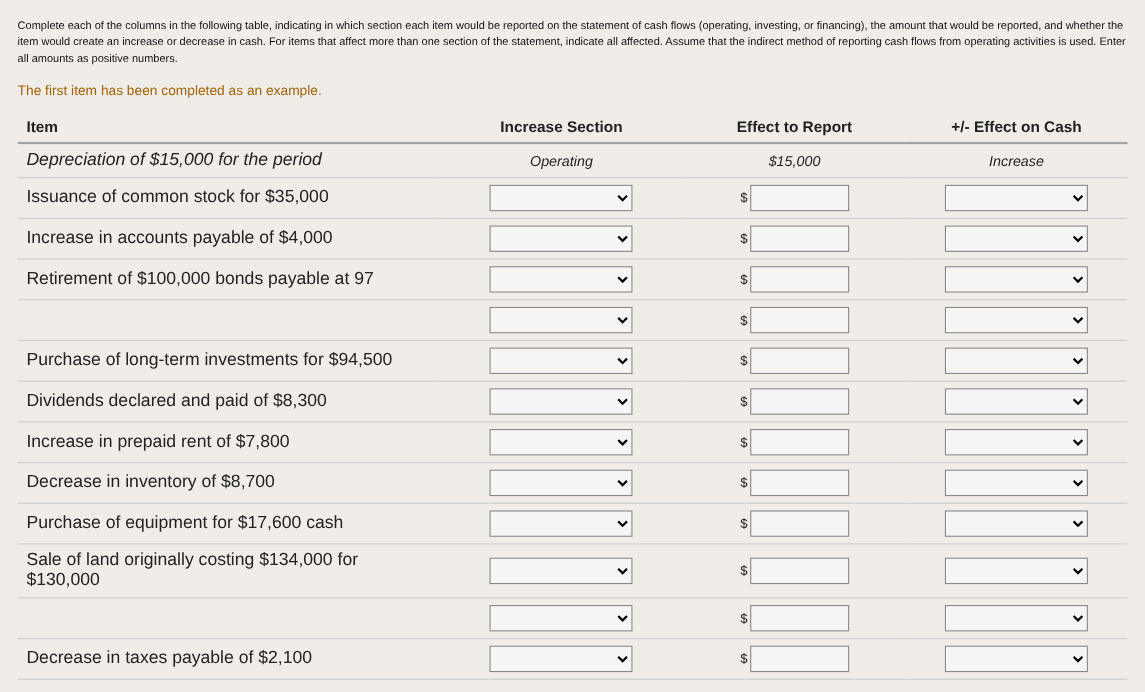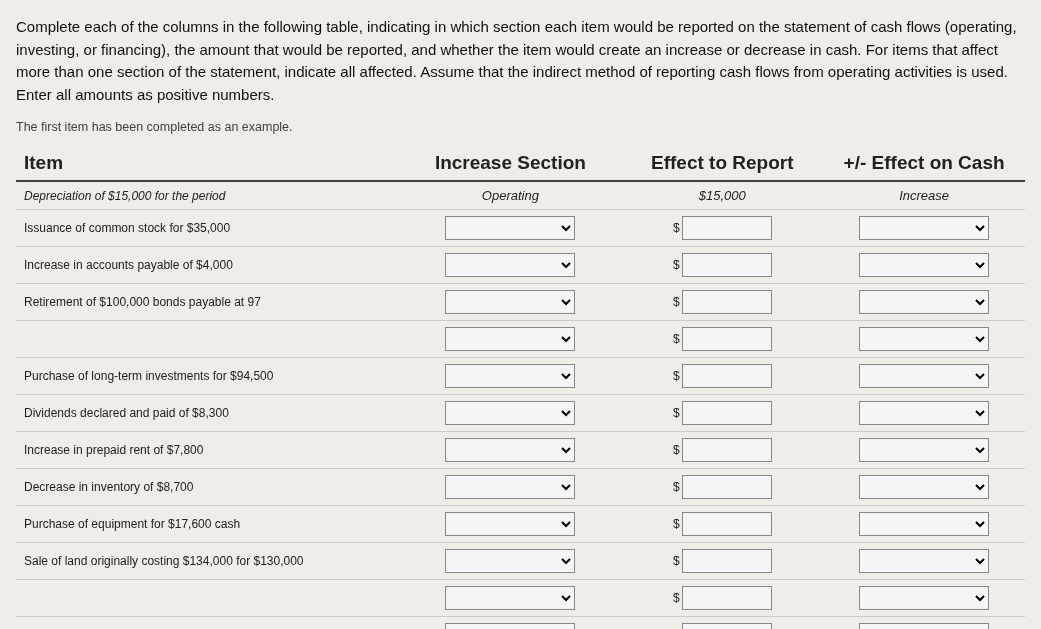--- a/index.html
+++ b/index.html
@@ -4,54 +4,54 @@
   <style>
     * { box-sizing: border-box; margin: 0; padding: 0; }
     body {
       font-family: Arial, sans-serif;
       font-size: 13px;
       background: #f0ece8;
       padding: 16px;
       color: #222;
     }
     .instructions {
-      font-size: 15px;
+      font-size: 10px;
       line-height: 1.5;
       margin-bottom: 14px;
       color: #111;
     }
     .first-item-note {
       font-size: 12.5px;
       margin-bottom: 12px;
-      color: #404040;
+      color: #a16207;
     }
     table {
       width: 100%;
       border-collapse: collapse;
     }
     thead th {
       text-align: center;
       padding: 6px 8px;
       font-weight: bold;
-      font-size: 19px;
-      border-bottom: 2px solid #404040;
+      font-size: 14px;
+      border-bottom: 2px solid #a3a3a3;
     }
     thead th.item-header {
       text-align: left;
     }
     tbody tr {
       border-bottom: 1px solid #ccc;
     }
     tbody td {
       padding: 6px 8px;
       vertical-align: middle;
     }
     .item-col {
       width: 38%;
-      font-size: 12px;
+      font-size: 16px;
     }
     .section-col {
       width: 22%;
       text-align: center;
     }
     .amount-col {
       width: 20%;
       text-align: center;
       margin-top: 24px;
     }

